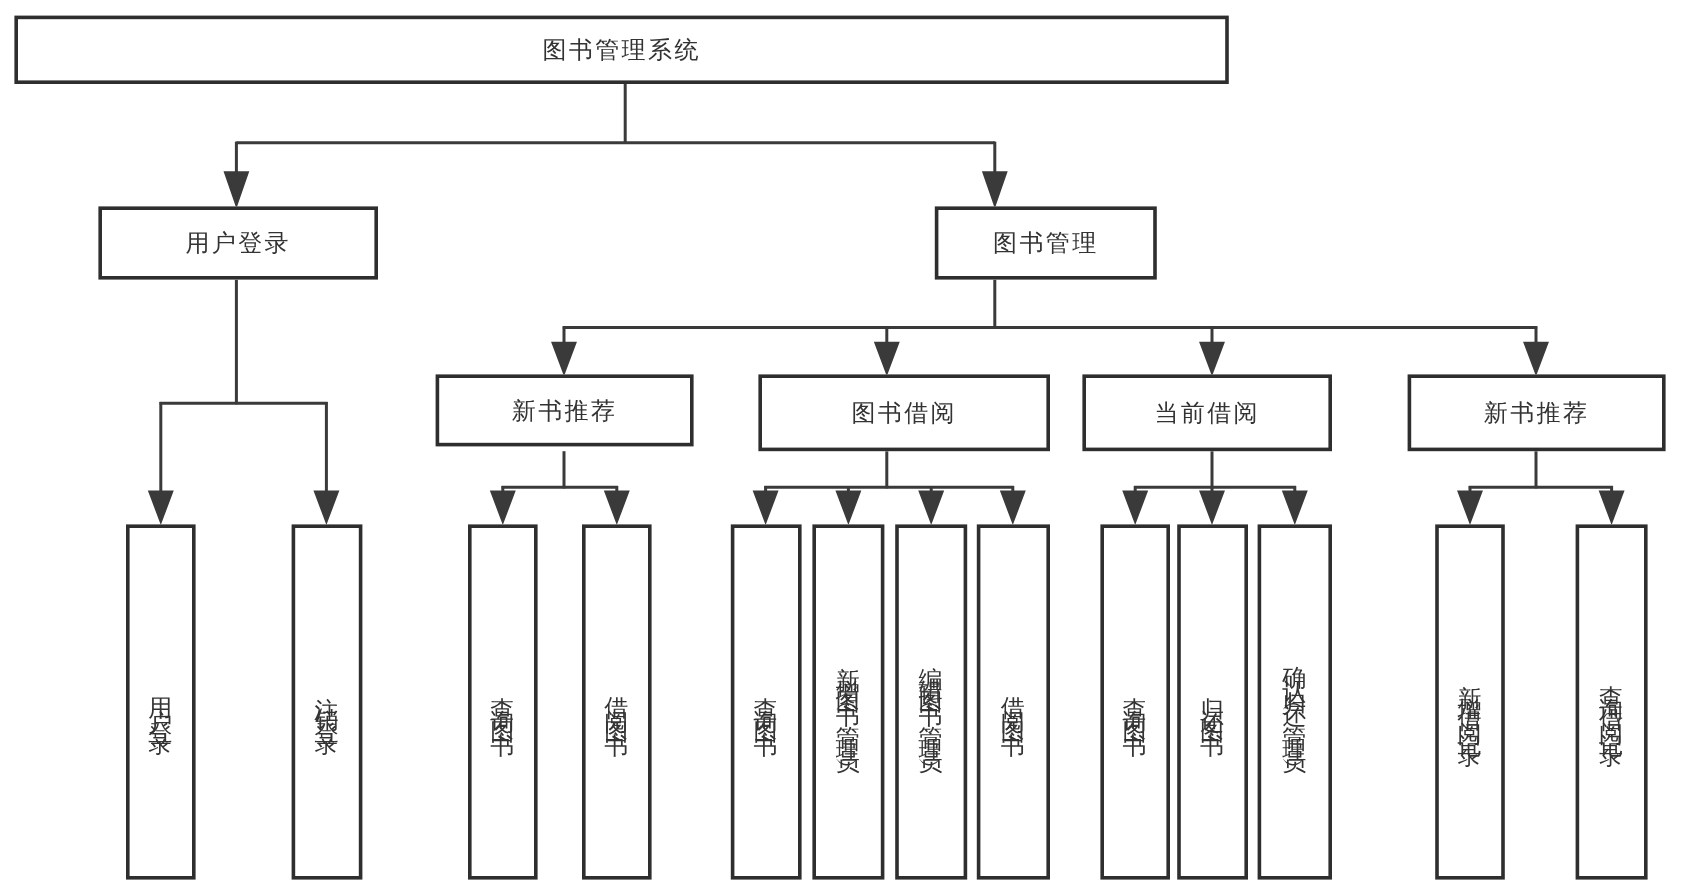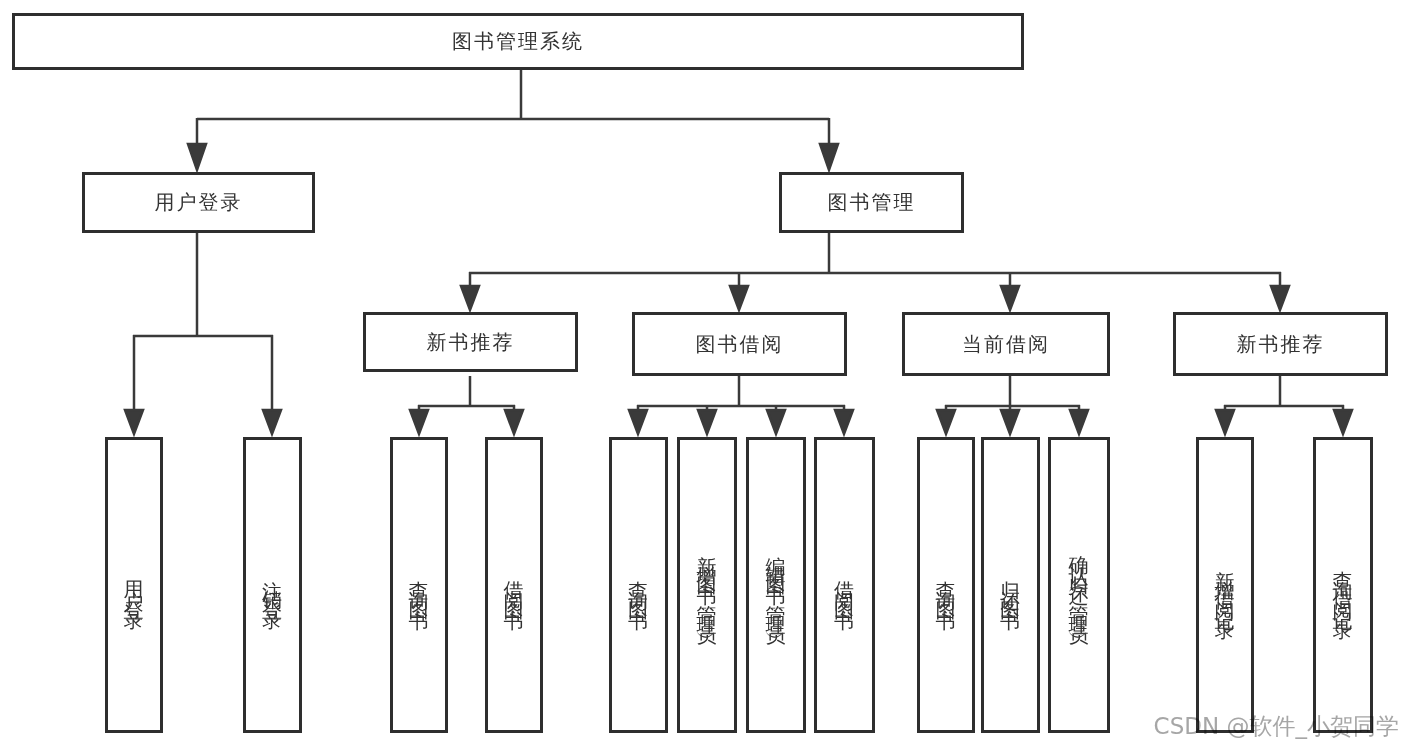--- a/index.html
+++ b/index.html
@@ -123,21 +123,21 @@
     <line x1="1343" y1="405" x2="1343" y2="412"></line>
     <polygon points="1334,410 1352,410 1343,434"></polygon>
   </svg>
 
   <div class="node h" style="left:12px; top:13px; width:1012px; height:57px;">图书管理系统</div>
 
   <div class="node h" style="left:82px; top:172px; width:233px; height:61px;">用户登录</div>
   <div class="node h" style="left:757px; top:172px; width:185px; height:61px;margin-left:22px;">图书管理</div>
 
   <div class="node h" style="left:363px; top:312px; width:215px; height:60px;">新书推荐</div>
-  <div class="node h" style="left:632px; top:312px; width:215px; height:64px;">图书借阅</div>
+  <div class="node h" style="left:632px; top:312px; width:243px; height:64px;">图书借阅</div>
   <div class="node h" style="left:902px; top:312px; width:208px; height:64px;">当前借阅</div>
   <div class="node h" style="left:1173px; top:312px; width:215px; height:64px;">新书推荐</div>
 
   <div class="node v" style="left:105px; top:437px; width:58px; height:296px;">用户登录</div>
   <div class="node v" style="left:243px; top:437px; width:59px; height:296px;">注销登录</div>
 
   <div class="node v" style="left:390px; top:437px; width:58px; height:296px;">查询图书</div>
   <div class="node v" style="left:485px; top:437px; width:58px; height:296px;">借阅图书</div>
 
   <div class="node v" style="left:609px; top:437px; width:59px; height:296px;">查询图书</div>
@@ -145,15 +145,14 @@
   <div class="node v" style="left:746px; top:437px; width:60px; height:296px;">编辑图书（管理员）</div>
   <div class="node v" style="left:814px; top:437px; width:61px; height:296px;">借阅图书</div>
 
   <div class="node v" style="left:917px; top:437px; width:58px; height:296px;">查询图书</div>
   <div class="node v" style="left:981px; top:437px; width:59px; height:296px;">归还图书</div>
   <div class="node v" style="left:1048px; top:437px; width:62px; height:296px;">确认归还（管理员）</div>
 
   <div class="node v" style="left:1196px; top:437px; width:58px; height:296px;">新增借阅记录</div>
   <div class="node v" style="left:1313px; top:437px; width:60px; height:296px;">查询借阅记录</div>
 
-  <div class="watermark">CSDN @软件_小贺同学</div>
 
 </div>
 
 </body></html>

